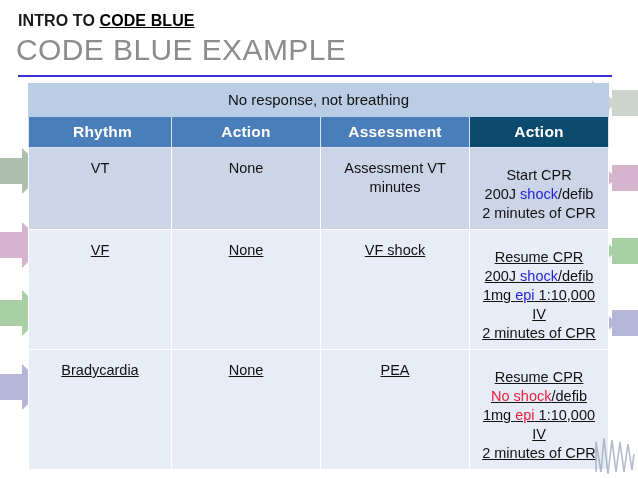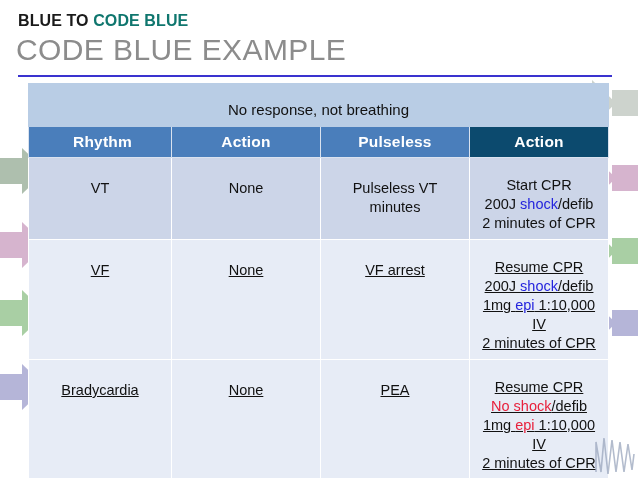--- a/index.html
+++ b/index.html
@@ -16,21 +16,21 @@
     border-top:23px solid transparent;border-bottom:23px solid transparent;}
   .chev.right .body{left:20px;}
   .chev.right .head{left:0px;}
 
   
   .kicker{
     position:absolute;left:18px;top:12px;
     font-size:16px;font-weight:bold;color:#1a1a1a;letter-spacing:.1px;
     white-space:nowrap;z-index:5;
   }
-  .kicker .hl{color:#0f766e;}
+  .kicker .hl{color:#000000;text-decoration:underline;}
   .title{
     position:absolute;left:16px;top:33px;
     font-size:30px;color:#8c8c8c;letter-spacing:.4px;
     white-space:nowrap;z-index:5;font-weight:normal;
   }
   .rule{
     position:absolute;left:18px;top:75px;width:594px;height:2px;
     background:#3a32cf;z-index:5;
   }
 
@@ -42,31 +42,31 @@
   td,th{
     border:1px solid #ffffff;
     text-align:center;vertical-align:top;
     font-size:14.5px;color:#111111;
     padding:4px 3px 6px 3px;
     line-height:19px;
   }
   .banner td{
     background:#b9cde5;
     font-size:15px;color:#111;
-    padding:16px 4px 7px 4px;
+    padding:6px 4px 7px 4px;
     border:1px solid #b9cde5;
   }
   thead th{
     background:#4a7ebb;color:#ffffff;font-weight:bold;font-size:15.5px;
     padding:5px 3px 6px 3px;letter-spacing:.2px;
     border:1px solid #d9e2ef;
   }
   tbody tr.dark td{background:#ccd5e8;}
   tbody tr.light td{background:#e7ecf6;text-decoration:underline;}
-  td.rhythm,td.pulse,td.assess{vertical-align:top;padding-top:21px;}
+  td.rhythm,td.pulse,td.assess{vertical-align:top;padding-top:11px;}
   td.action{vertical-align:top;padding-top:18px;}
   .ln{display:block;}
 
   
   col.c1{width:143px;}
   col.c2{width:149px;}
   col.c3{width:149px;}
   col.c4{width:139px;}
 
   
@@ -107,63 +107,63 @@
       <div class="body" style="background: rgb(169, 207, 164);"></div>
       <div class="head" style="border-left: 24px solid rgb(169, 207, 164);"></div>
     </div>
     <div class="chev right" style="top: 300px; right: 0px;">
       <div class="body" style="background: rgb(181, 181, 216);"></div>
       <div class="head" style="border-left: 24px solid rgb(181, 181, 216);"></div>
     </div>
   </div>
 
 <div class="kicker">
-  <span>BLUE TO </span><span class="hl">CODE BLUE</span>
+  <span>INTRO TO </span><span class="hl">CODE BLUE</span>
 </div>
 <div class="title" style="color: rgb(140, 140, 140);">CODE BLUE EXAMPLE</div>
 <div class="rule" style="background: rgb(58, 50, 207);"></div>
 
 <div class="tablewrap">
   <table>
     <colgroup>
       <col class="c1">
         <col class="c2">
         <col class="c3">
         <col class="c4">
     </colgroup>
     <thead>
       <tr class="banner">
         <td colspan="4" style="background: rgb(185, 205, 229); border-color: rgb(185, 205, 229);">No response, not breathing</td>
       </tr>
       <tr>
         <th style="background: rgb(74, 126, 187); padding-left: 8px;">Rhythm</th>
         <th style="background: rgb(74, 126, 187);">Action</th>
-        <th style="background: rgb(74, 126, 187);">Pulseless</th>
+        <th style="background: rgb(74, 126, 187);">Assessment</th>
         <th style="background: #0c4a6e;">Action</th>
       </tr>
     </thead>
     <tbody id="tbody">
         <tr class="dark" style="background: rgb(204, 213, 232);">
           <td class="rhythm" style="background: rgb(204, 213, 232);">VT</td>
           <td class="pulse" style="background: rgb(204, 213, 232);">None</td>
           <td class="assess" style="background: rgb(204, 213, 232);">
-            <span class="ln">Pulseless VT</span>
+            <span class="ln">Assessment VT</span>
             <span class="ln">minutes</span>
           </td>
           <td class="action" style="background: rgb(204, 213, 232);">
             <span class="ln"><span style="color: rgb(17, 17, 17);">Start CPR</span></span>
             <span class="ln"><span style="color: rgb(17, 17, 17);">200J </span><span style="color: rgb(36, 36, 221);">shock</span><span style="color: rgb(17, 17, 17);">/defib</span></span>
             <span class="ln"><span style="color: rgb(17, 17, 17);">2 minutes of CPR</span></span>
           </td>
         </tr>
         <tr class="light" style="background: rgb(231, 236, 246);">
           <td class="rhythm" style="background: rgb(231, 236, 246);">VF</td>
           <td class="pulse" style="background: rgb(231, 236, 246);">None</td>
           <td class="assess" style="background: rgb(231, 236, 246);">
-            <span class="ln">VF arrest</span>
+            <span class="ln">VF shock</span>
           </td>
           <td class="action" style="background: rgb(231, 236, 246);">
             <span class="ln"><span style="color: rgb(17, 17, 17);">Resume CPR</span></span>
             <span class="ln"><span style="color: rgb(17, 17, 17);">200J </span><span style="color: rgb(36, 36, 221);">shock</span><span style="color: rgb(17, 17, 17);">/defib</span></span>
             <span class="ln"><span style="color: rgb(17, 17, 17);">1mg </span><span style="color: rgb(36, 36, 221);">epi</span><span style="color: rgb(17, 17, 17);"> 1:10,000</span></span>
             <span class="ln"><span style="color: rgb(17, 17, 17);">IV</span></span>
             <span class="ln"><span style="color: rgb(17, 17, 17);">2 minutes of CPR</span></span>
           </td>
         </tr>
         <tr class="light" style="background: rgb(231, 236, 246);">

